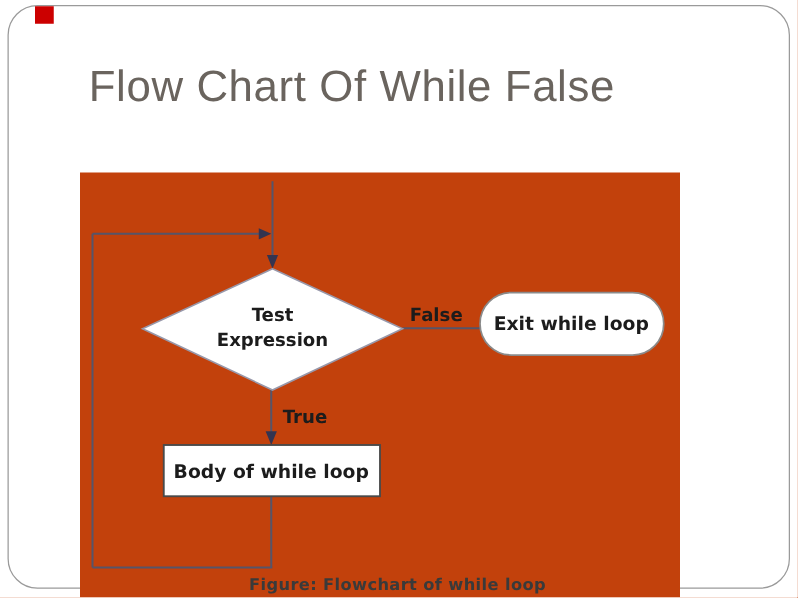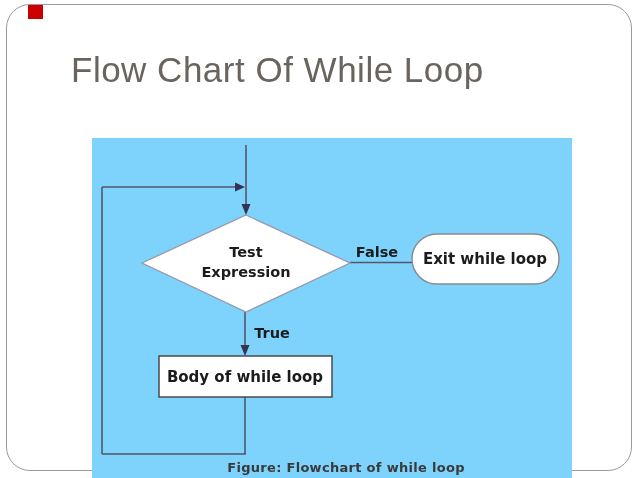--- a/index.html
+++ b/index.html
@@ -40,25 +40,25 @@
     left: 71px;
     top: 50px;
     font-size: 35px;
     letter-spacing: 0.5px;
     color: #6a645e;
     white-space: nowrap;
     z-index: 2;
   }
   .flowchart {
     position: absolute;
-    left: 92px;
+    left: 64px;
     top: 138px;
     width: 480px;
     height: 340px;
-    background: #7dd3fc;
+    background: #c2410c;
     z-index: 2;
   }
   .flowchart svg {
     display: block;
     width: 480px;
     height: 340px;
     font-family: "DejaVu Sans", sans-serif;
   }
   .fc-label {
     font-weight: bold;
@@ -76,21 +76,21 @@
 </style>
 </head>
 <body>
 
 <div id="stage">
 
   <div class="slide-border"></div>
 
   <div class="bullet"></div>
 
-  <div class="slide-title">Flow Chart Of While Loop</div>
+  <div class="slide-title">Flow Chart Of While False</div>
 
   <div class="flowchart">
     <svg viewBox="0 0 480 340">
 
       <g fill="none" stroke-width="1.6" stroke="#55556a">
 
         <path d="M154,7 V71"></path>
 
         <path d="M10,49 H145"></path>
         <path d="M10,49 V316"></path>

